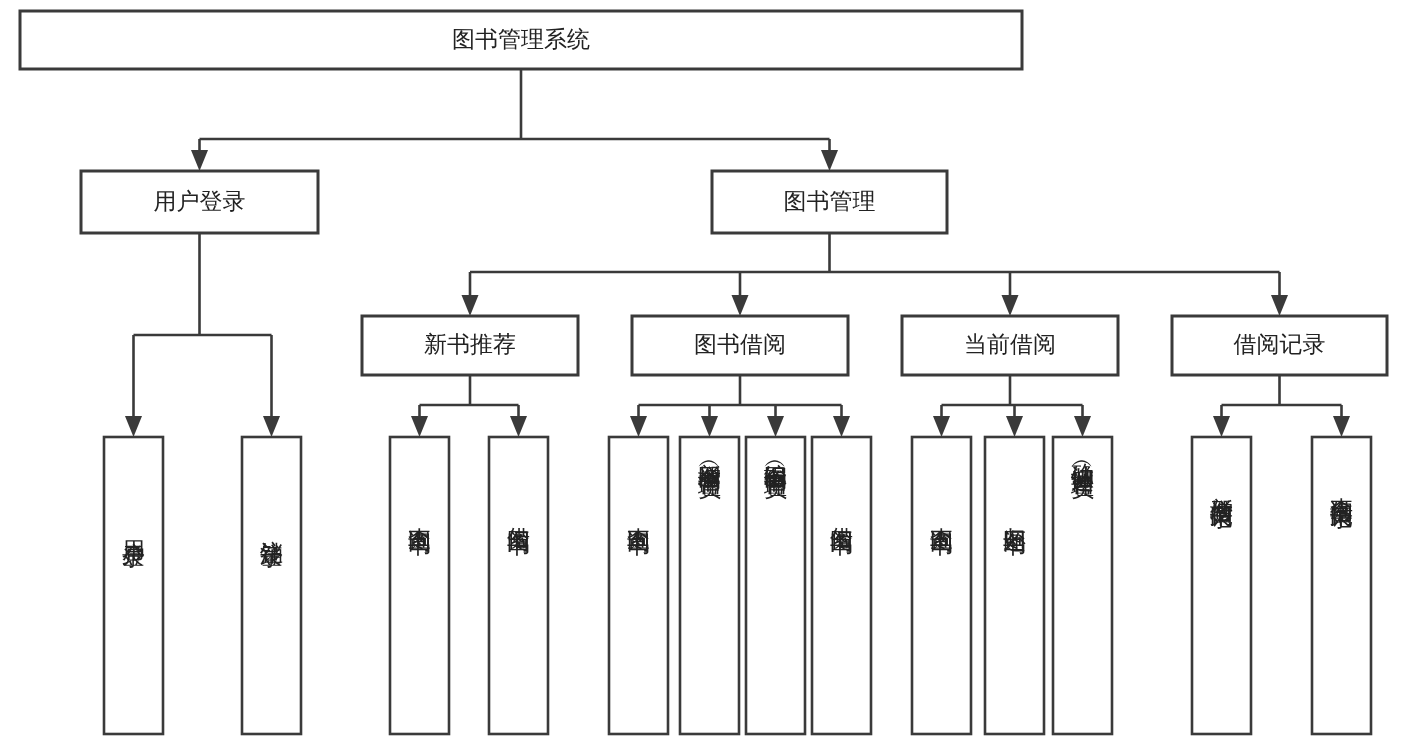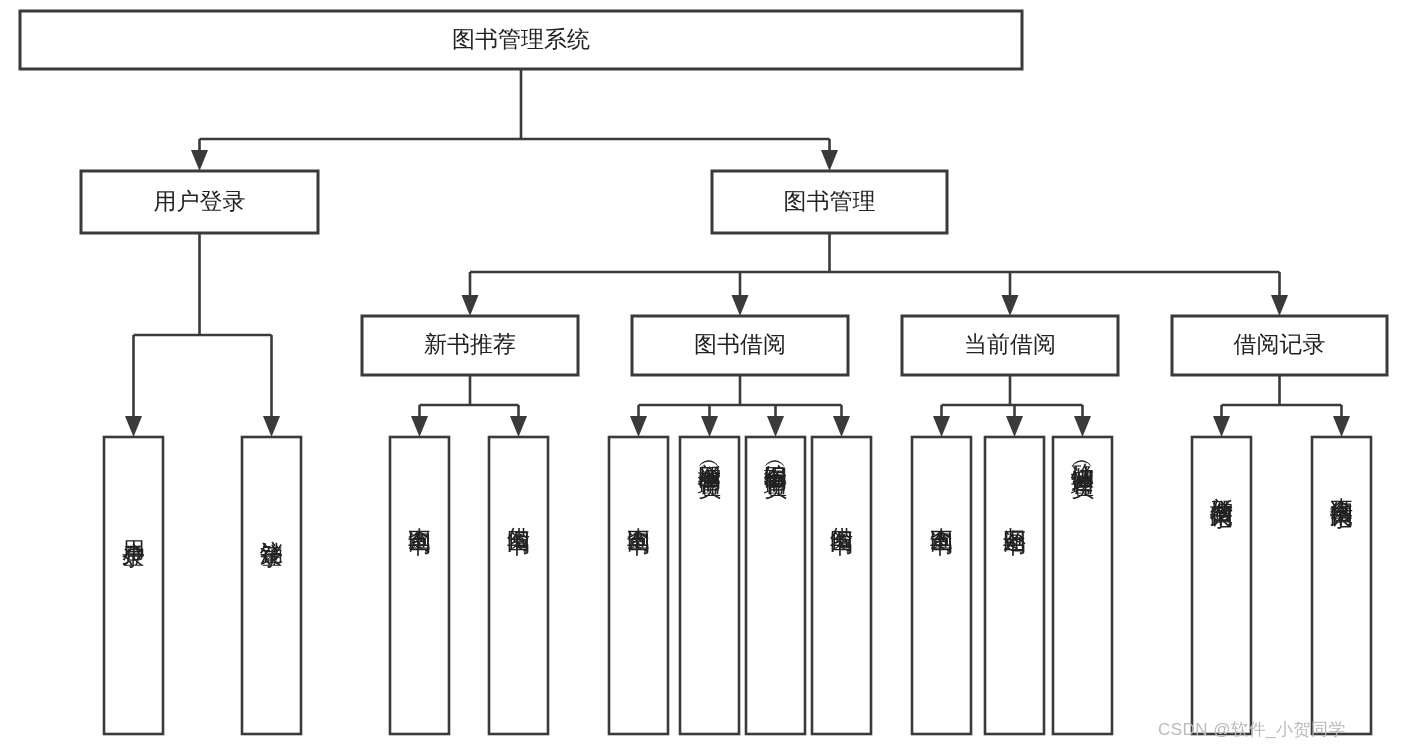--- a/index.html
+++ b/index.html
@@ -221,14 +221,13 @@
   <div class="vert-label-wrap" style="left:1053px; top:437px; width:59px; height:297px;">
     <span class="vert-label" style="margin-top:8px;">确认归还（管理员）</span>
   </div>
   <div class="vert-label-wrap" style="left:1192px; top:437px; width:59px; height:297px;">
     <span class="vert-label" style="margin-top:42px;">新增借阅记录</span>
   </div>
   <div class="vert-label-wrap" style="left:1312px; top:437px; width:59px; height:297px;">
     <span class="vert-label" style="margin-top:42px;">查询借阅记录</span>
   </div>
 
-  <div class="watermark">CSDN @软件_小贺同学</div>
 </div>
 
 </body></html>

